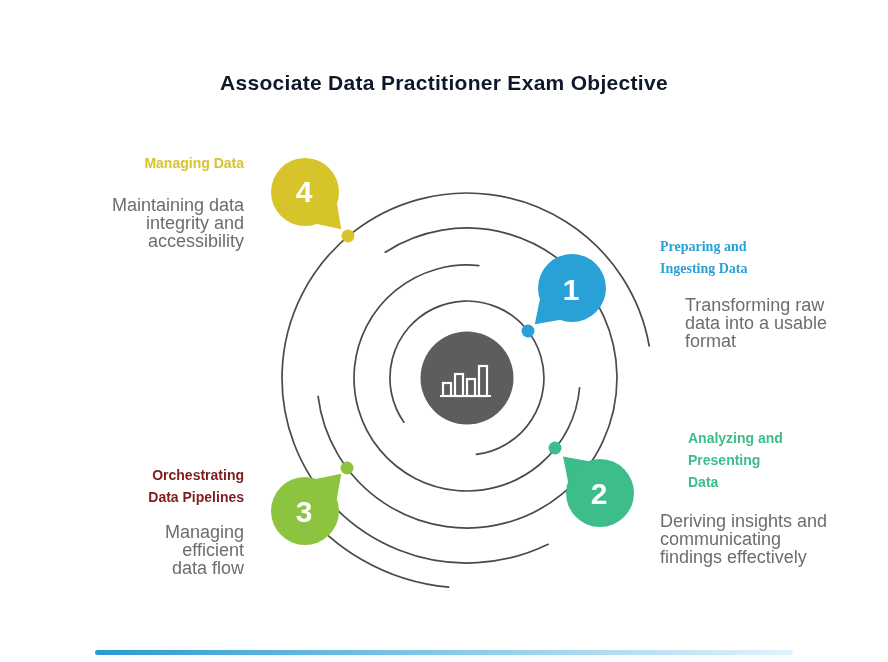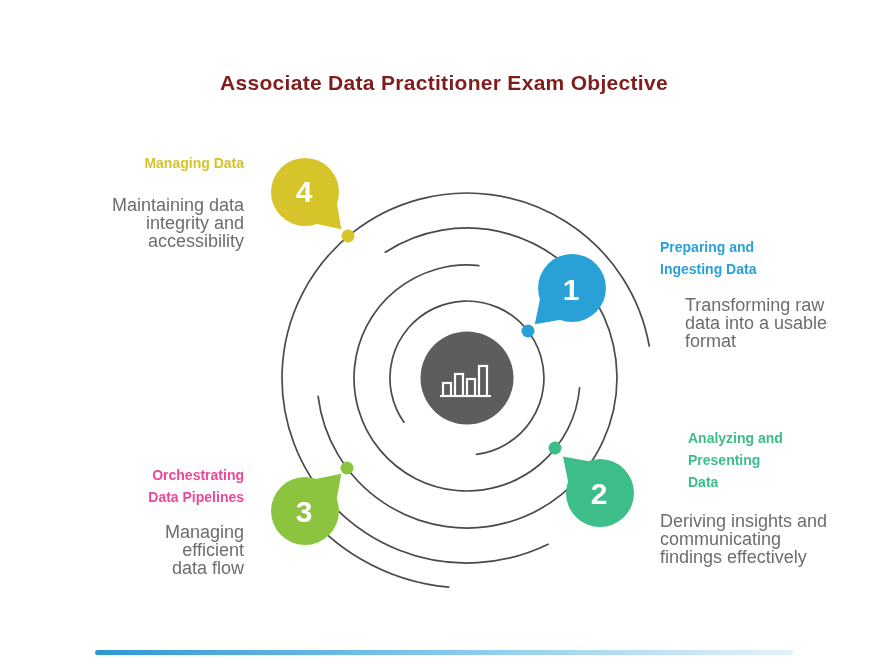--- a/index.html
+++ b/index.html
@@ -2,32 +2,32 @@
 <html><head>
 <meta charset="utf-8">
 <style>
   html,body{margin:0;padding:0;background:#fff;}
   .stage{
     position:relative;width:888px;height:662px;background:#ffffff;overflow:hidden;
     font-family:"Liberation Sans","DejaVu Sans",sans-serif;
   }
   .title{
     position:absolute;left:0;right:0;top:71px;text-align:center;
-    font-size:21px;font-weight:700;color:#7f1d1d;letter-spacing:0.3px;
+    font-size:21px;font-weight:700;color:#0f172a;letter-spacing:0.3px;
   }
   .diagram-svg{position:absolute;left:0;top:0;}
   .label{position:absolute;white-space:pre-line;}
   .heading{font-size:14px;font-weight:700;line-height:22px;}
   .desc{font-size:18px;color:#6d6d6d;line-height:18px;}
   .c-blue{color:#2aa1d6;}
   .c-green{color:#3cbd89;margin-left:28px;}
-  .c-lime{color:#ec4899;}
+  .c-lime{color:#7f1d1d;}
   .c-yellow{color:#d7c42a;}
   .align-right{text-align:right;}
-  .h-preparing{left:660px;top:236px;width:170px;}
+  .h-preparing{left:660px;top:236px;width:170px;font-family:Liberation Serif, serif;}
   .d-preparing{left:685px;top:296px;width:160px;}
   .h-analyzing{left:660px;top:427px;width:170px;}
   .d-analyzing{left:660px;top:512px;width:170px;}
   .h-orchestrating{left:100px;top:464px;width:144px;}
   .d-orchestrating{left:100px;top:523px;width:144px;text-align:right;}
   .h-managing{left:100px;top:152px;width:144px;}
   .d-managing{left:100px;top:196px;width:144px;}
   .footer-accent{
     position:absolute;left:95px;top:650px;width:698px;height:5px;border-radius:3px;
     background:linear-gradient(to right,#2d98d3,#7cc4e8 45%,#e3f2fb);

